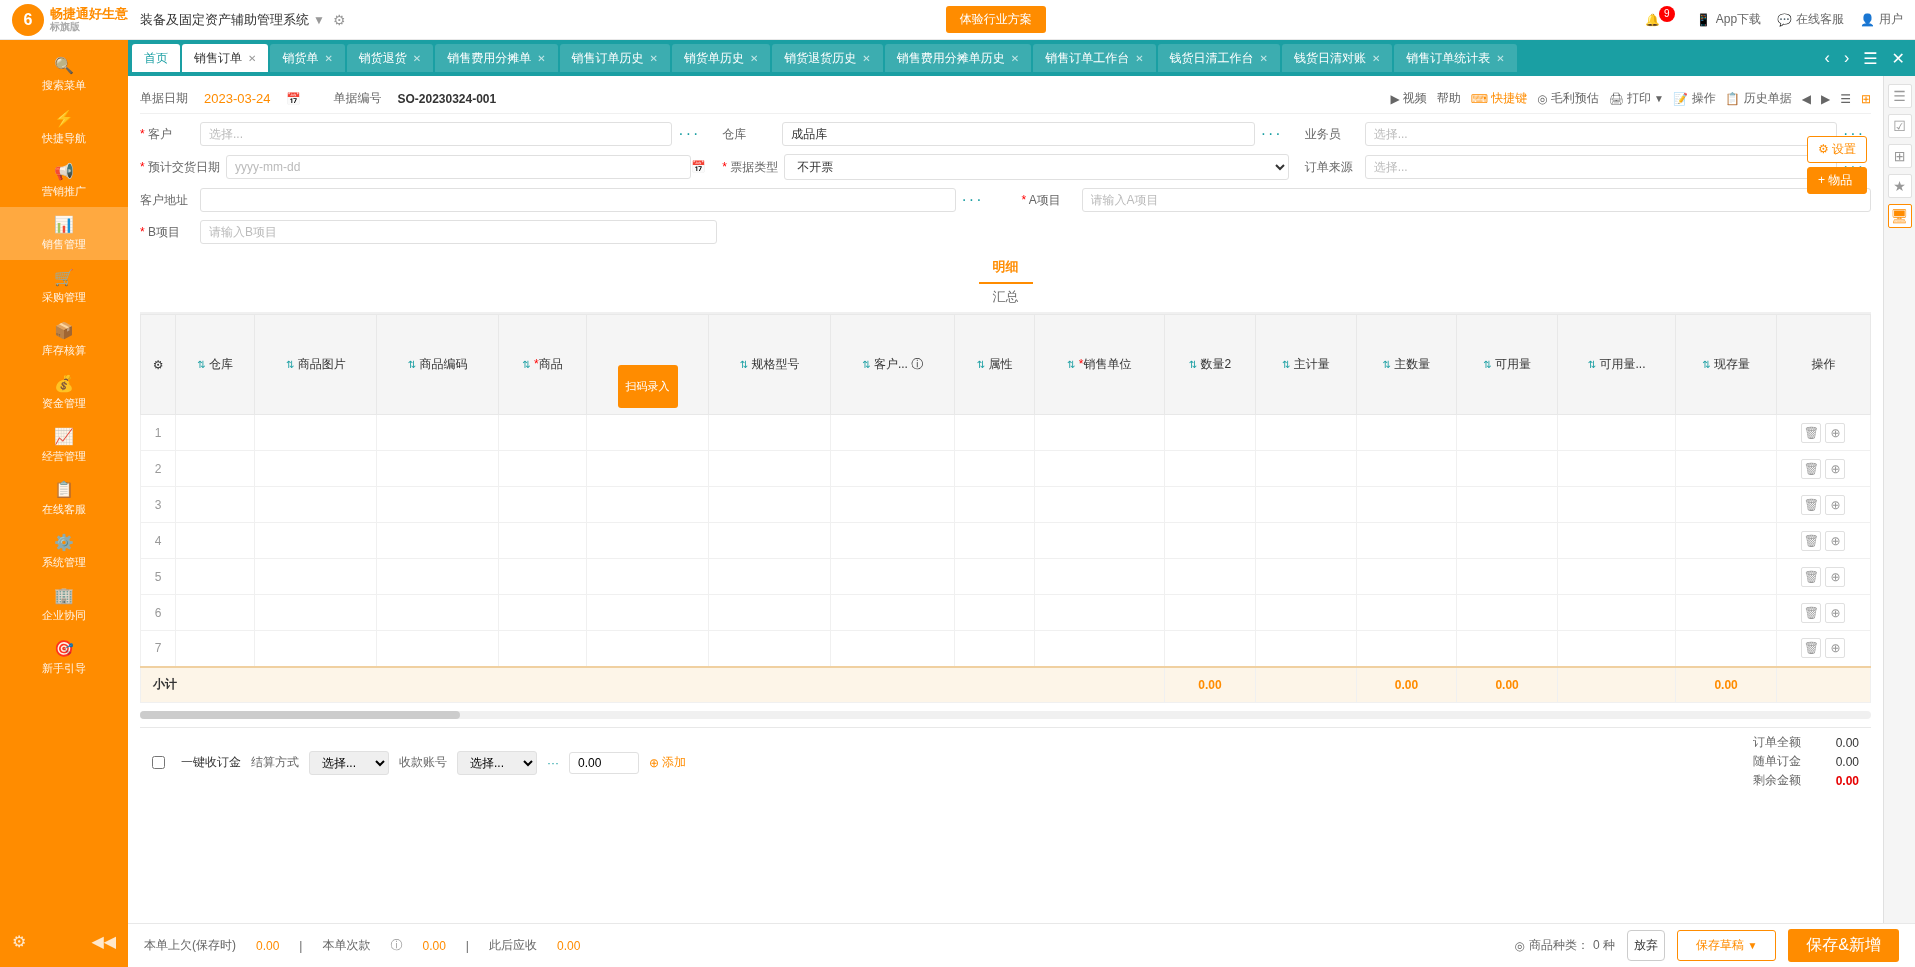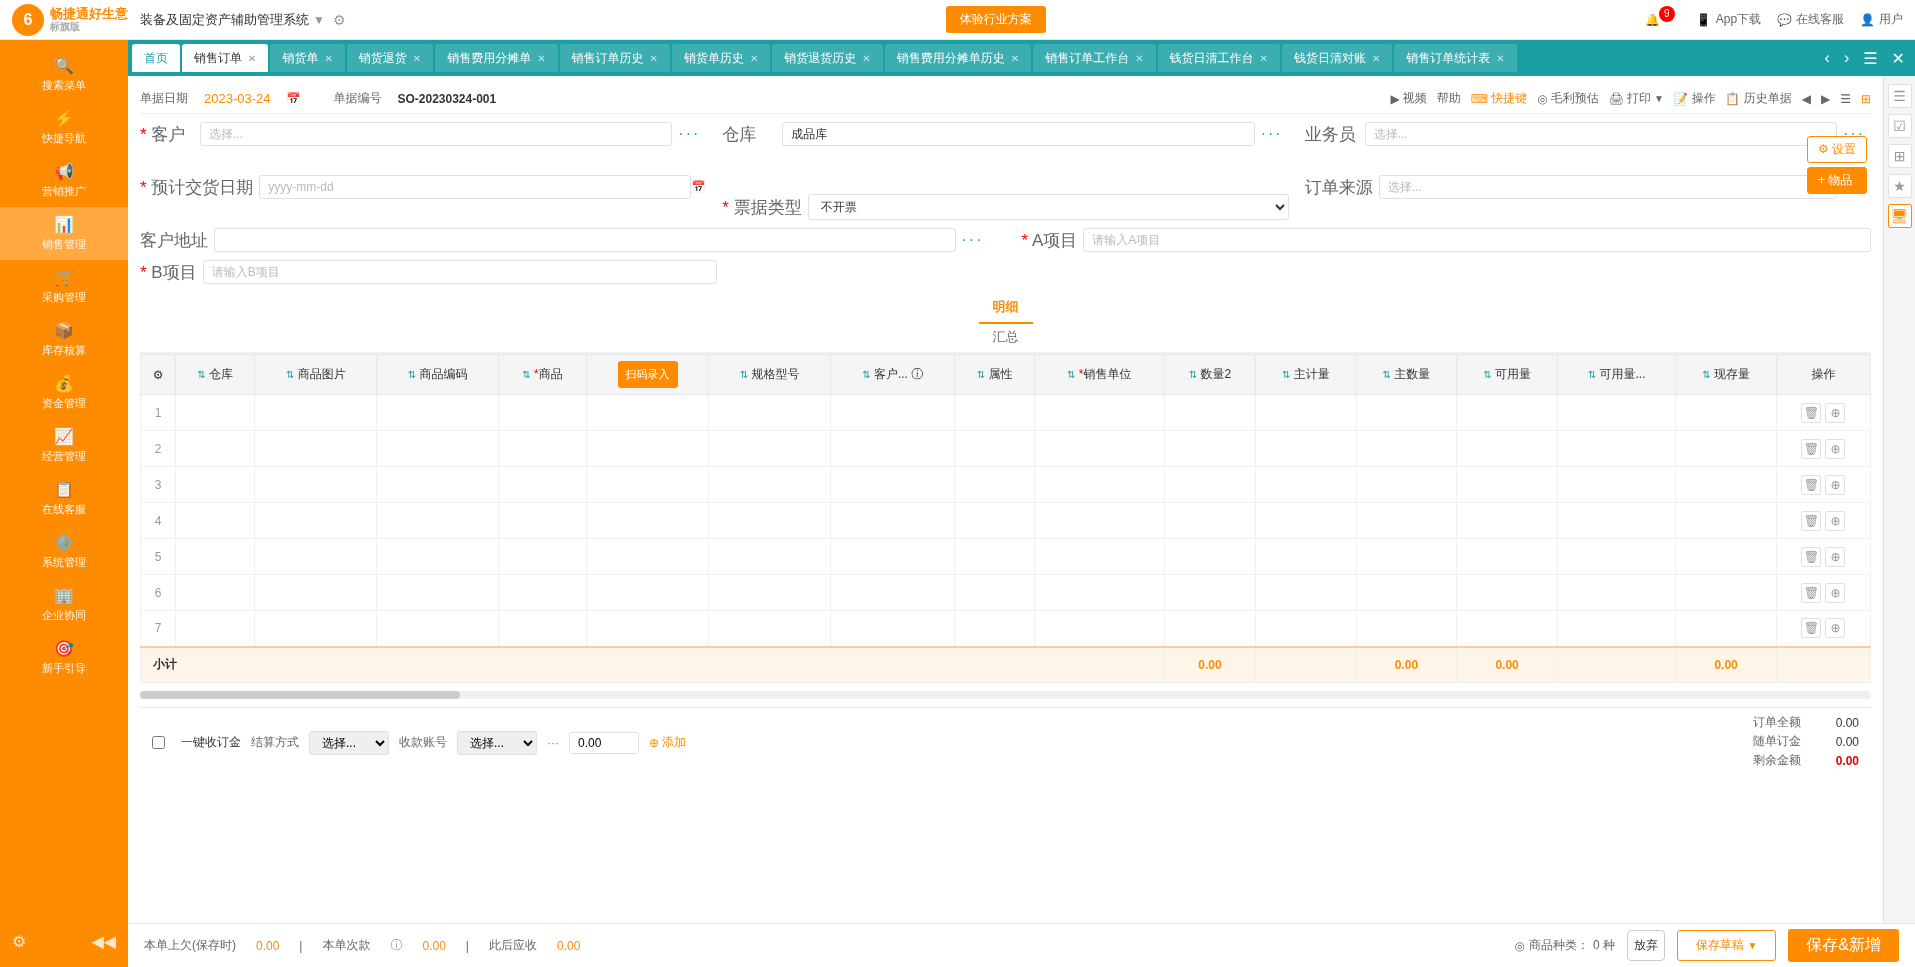--- a/index.html
+++ b/index.html
@@ -45,38 +45,38 @@
     .form-header { display: flex; align-items: center; gap: 16px; padding: 6px 0; border-bottom: 1px solid #f0f0f0; margin-bottom: 8px; }
     .form-header-label { color: #666; font-size: 12px; }
     .form-header-value { color: #333; font-size: 12px; font-weight: bold; }
     .header-actions { margin-left: auto; display: flex; align-items: center; gap: 10px; font-size: 12px; color: #666; }
     .header-action-btn { cursor: pointer; display: flex; align-items: center; gap: 3px; color: #666; }
     .header-action-btn.orange { color: #ff8c00; }
 
     
     .form-row { display: flex; align-items: center; margin-bottom: 8px; gap: 0; }
     .form-field { display: flex; align-items: center; flex: 1; min-width: 0; }
-    .form-label { color: #666; font-size: 17px; white-space: nowrap; padding-right: 6px; min-width: 60px; }
+    .form-label { color: #666; font-size: 12px; white-space: nowrap; padding-right: 6px; min-width: 60px; }
     .form-label.required::before { content: '* '; color: red; }
     .form-input { flex: 1; border: 1px solid #e0e0e0; border-radius: 3px; padding: 4px 8px; font-size: 12px; color: #333; background: #fff; min-width: 0; }
     .form-input::placeholder { color: #bbb; }
     .form-input-dots { color: #1a9fa3; cursor: pointer; padding: 0 6px; font-size: 16px; letter-spacing: 2px; }
     .form-select { flex: 1; border: 1px solid #e0e0e0; border-radius: 3px; padding: 4px 8px; font-size: 12px; color: #333; background: #fff; }
     .form-divider { width: 16px; }
 
     
     .table-tabs { display: flex; align-items: center; border-bottom: 2px solid #f0f0f0; margin-bottom: 0; flex-direction: column; }
     .table-tab { padding: 6px 14px; cursor: pointer; font-size: 13px; color: #666; border-bottom: 2px solid transparent; margin-bottom: -2px; }
     .table-tab.active { color: #ff8c00; border-bottom: 2px solid #ff8c00; font-weight: bold; }
 
     .data-table { width: 100%; border-collapse: collapse; font-size: 12px; }
     .data-table th { background: #f5f5f5; padding: 6px 4px; text-align: center; border: 1px solid #e8e8e8; white-space: nowrap; font-weight: normal; color: #333; }
     .data-table td { padding: 4px; border: 1px solid #f0f0f0; text-align: center; height: 36px; }
     .th-sort { color: #1a9fa3; cursor: pointer; font-size: 10px; }
-    .scan-btn { background: #ff8c00; color: white; border: none; padding: 6px 8px; border-radius: 3px; cursor: pointer; font-size: 11px; }
+    .scan-btn { background: #ff8c00; color: white; border: none; padding: 14px 8px; border-radius: 3px; cursor: pointer; font-size: 11px; margin-top: 44px; }
     .row-num { color: #999; }
     .row-actions { display: flex; align-items: center; justify-content: center; gap: 4px; }
     .row-action-btn { cursor: pointer; color: #999; border: 1px solid #e0e0e0; width: 20px; height: 20px; display: flex; align-items: center; justify-content: center; border-radius: 2px; font-size: 12px; }
 
     
     .subtotal-row td { background: #fdf5e8; font-weight: bold; color: #ff8c00; border-top: 2px solid #f0d0a0; }
     .subtotal-label { color: #333; font-weight: bold; }
 
     
     .table-scroll { overflow-x: auto; }
@@ -343,21 +343,21 @@
             </div>
           </div>
 
           <div class="form-row">
             <div class="form-field" style="flex:2;">
               <span class="form-label required">预计交货日期</span>
               <input class="form-input" type="text" placeholder="yyyy-mm-dd" style="">
               <span style="cursor:pointer;color:#999;">📅</span>
             </div>
             <div class="form-divider"></div>
-            <div class="form-field" style="flex:2;margin-top:40px;">
+            <div class="form-field" style="flex:2;">
               <span class="form-label required">票据类型</span>
               <select class="form-select">
                 <option value="no_invoice">不开票</option>
                 <option value="vat_normal">增值税普通发票</option>
                 <option value="vat_special">增值税专用发票</option>
               </select>
             </div>
             <div class="form-divider"></div>
             <div class="form-field" style="flex:2;">
               <span class="form-label">订单来源</span>

